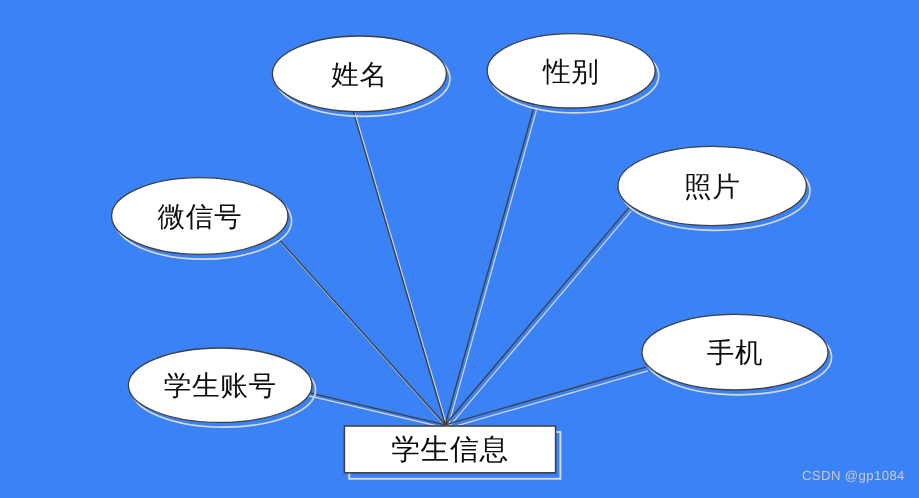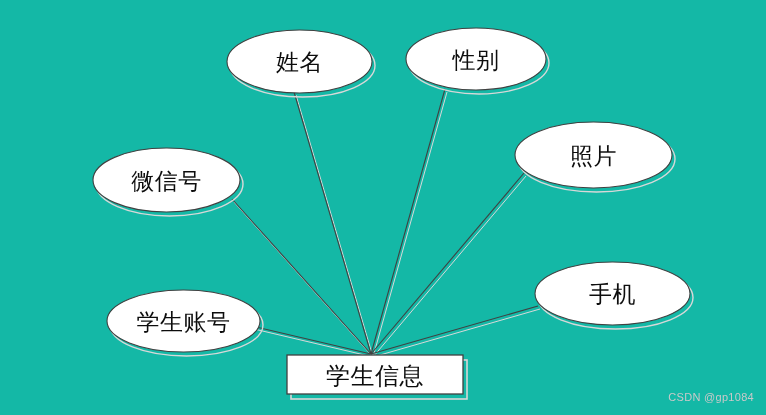--- a/index.html
+++ b/index.html
@@ -8,21 +8,21 @@
     padding: 0;
     background: #ffffff;
   }
   body {
     font-family: "Liberation Serif", "DejaVu Serif", serif;
   }
   #canvas {
     position: relative;
     width: 766px;
     height: 415px;
-    background: #14b8a6;
+    background: #3b82f6;
     overflow: hidden;
   }
   #diagram-svg {
     position: absolute;
     top: 0;
     left: 0;
     width: 766px;
     height: 415px;
   }
   .node-label {

